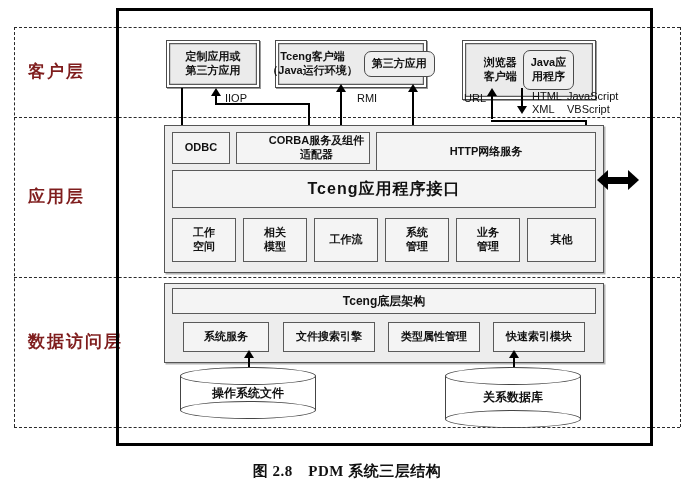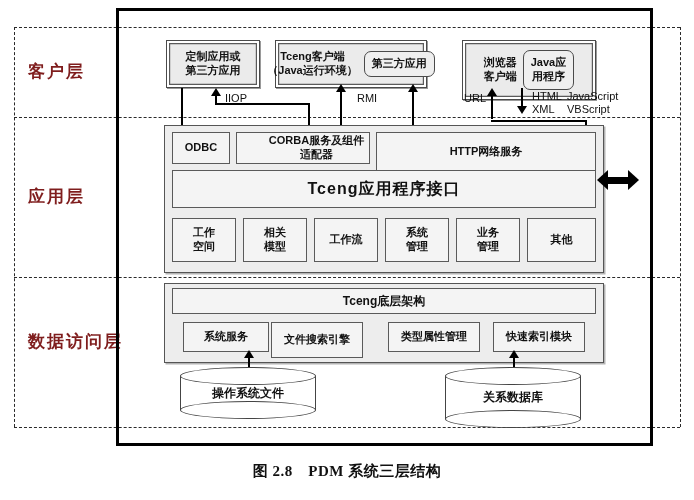--- a/index.html
+++ b/index.html
@@ -364,21 +364,21 @@
     <div class="head-l"></div>
     <div class="shaft"></div>
     <div class="head-r"></div>
   </div>
 
   <div class="panel" style="left:164px; top:283px; width:440px; height:80px;"></div>
 
   <div class="flat-box arch-bar" style="left:172px; top:288px; width:424px; height:26px;">Tceng底层架构</div>
 
   <div class="flat-box" style="left:183px; top:322px; width:86px; height:30px;">系统服务</div>
-  <div class="flat-box" style="left:271px; top:322px; width:92px; height:36px;">文件搜索引擎</div>
+  <div class="flat-box" style="left:283px; top:322px; width:92px; height:30px;">文件搜索引擎</div>
   <div class="flat-box" style="left:388px; top:322px; width:92px; height:30px;">类型属性管理</div>
   <div class="flat-box" style="left:493px; top:322px; width:92px; height:30px;">快速索引模块</div>
 
   <div class="vline" style="left:248px; top:356px; height:22px;"></div>
   <div class="arrow-up" style="left:244px; top:350px;"></div>
   <div class="arrow-down" style="left:244px; top:372px;"></div>
 
   <div class="vline" style="left:513px; top:356px; height:22px;"></div>
   <div class="arrow-up" style="left:509px; top:350px;"></div>
   <div class="arrow-down" style="left:509px; top:372px;"></div>

